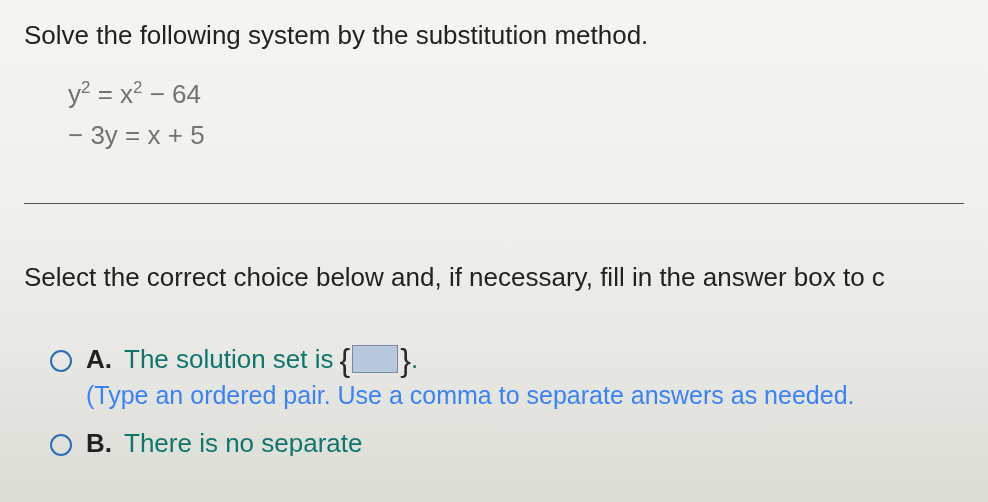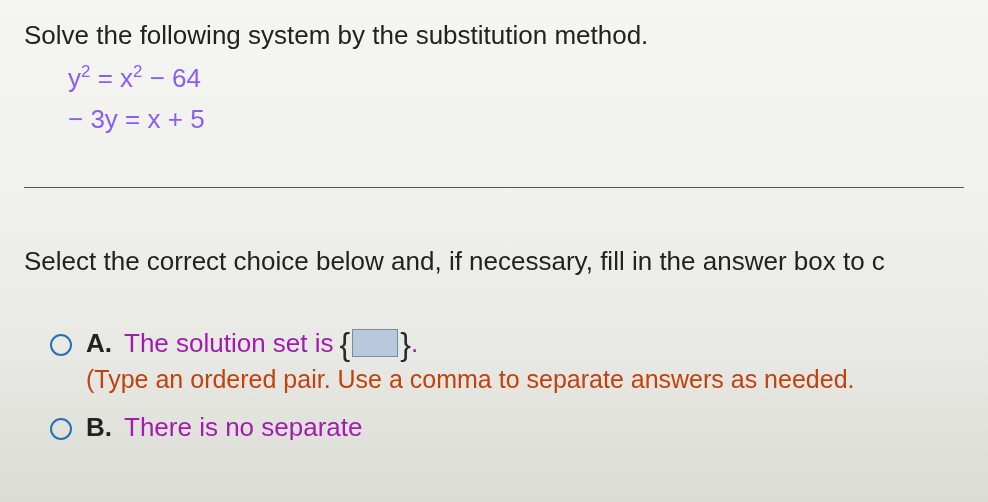--- a/index.html
+++ b/index.html
@@ -12,26 +12,26 @@
       color: #2a2a2a;
       overflow: hidden;
       box-sizing: border-box;
     }
     .content {
       padding: 20px 24px 0 24px;
     }
     .prompt {
       font-size: 26px;
       color: #222;
-      margin-bottom: 8px;
+      margin-bottom: 24px;
     }
     .equations {
       margin-left: 44px;
       font-size: 26px;
-      color: #8b5cf6;
+      color: #737373;
       line-height: 1.5;
     }
     .eq-line {
       margin-bottom: 2px;
       font-family: Arial, sans-serif;
     }
     sup {
       font-size: 0.65em;
       vertical-align: super;
       line-height: 0;
@@ -70,21 +70,21 @@
     .choice-label {
       font-size: 26px;
       font-weight: bold;
       color: #222;
       margin-right: 10px;
       flex-shrink: 0;
       min-width: 28px;
     }
     .choice-text {
       font-size: 26px;
-      color: #a21caf;
+      color: #0f766e;
     }
     .choice-body {
       display: flex;
       flex-direction: column;
     }
     .choice-main {
       display: flex;
       align-items: center;
       flex-wrap: nowrap;
     }
@@ -102,21 +102,21 @@
       height: 26px;
       background: #b8c9dd;
       border: 1px solid #7a8ba0;
       vertical-align: middle;
       margin: 0 2px;
       position: relative;
       top: -1px;
     }
     .hint {
       font-size: 25px;
-      color: #c2410c;
+      color: #3b82f6;
       margin-top: 6px;
       white-space: nowrap;
     }
     .choice-b {
       margin-top: 18px;
     }
     .partial-cut {
       overflow: hidden;
     }
   </style>

